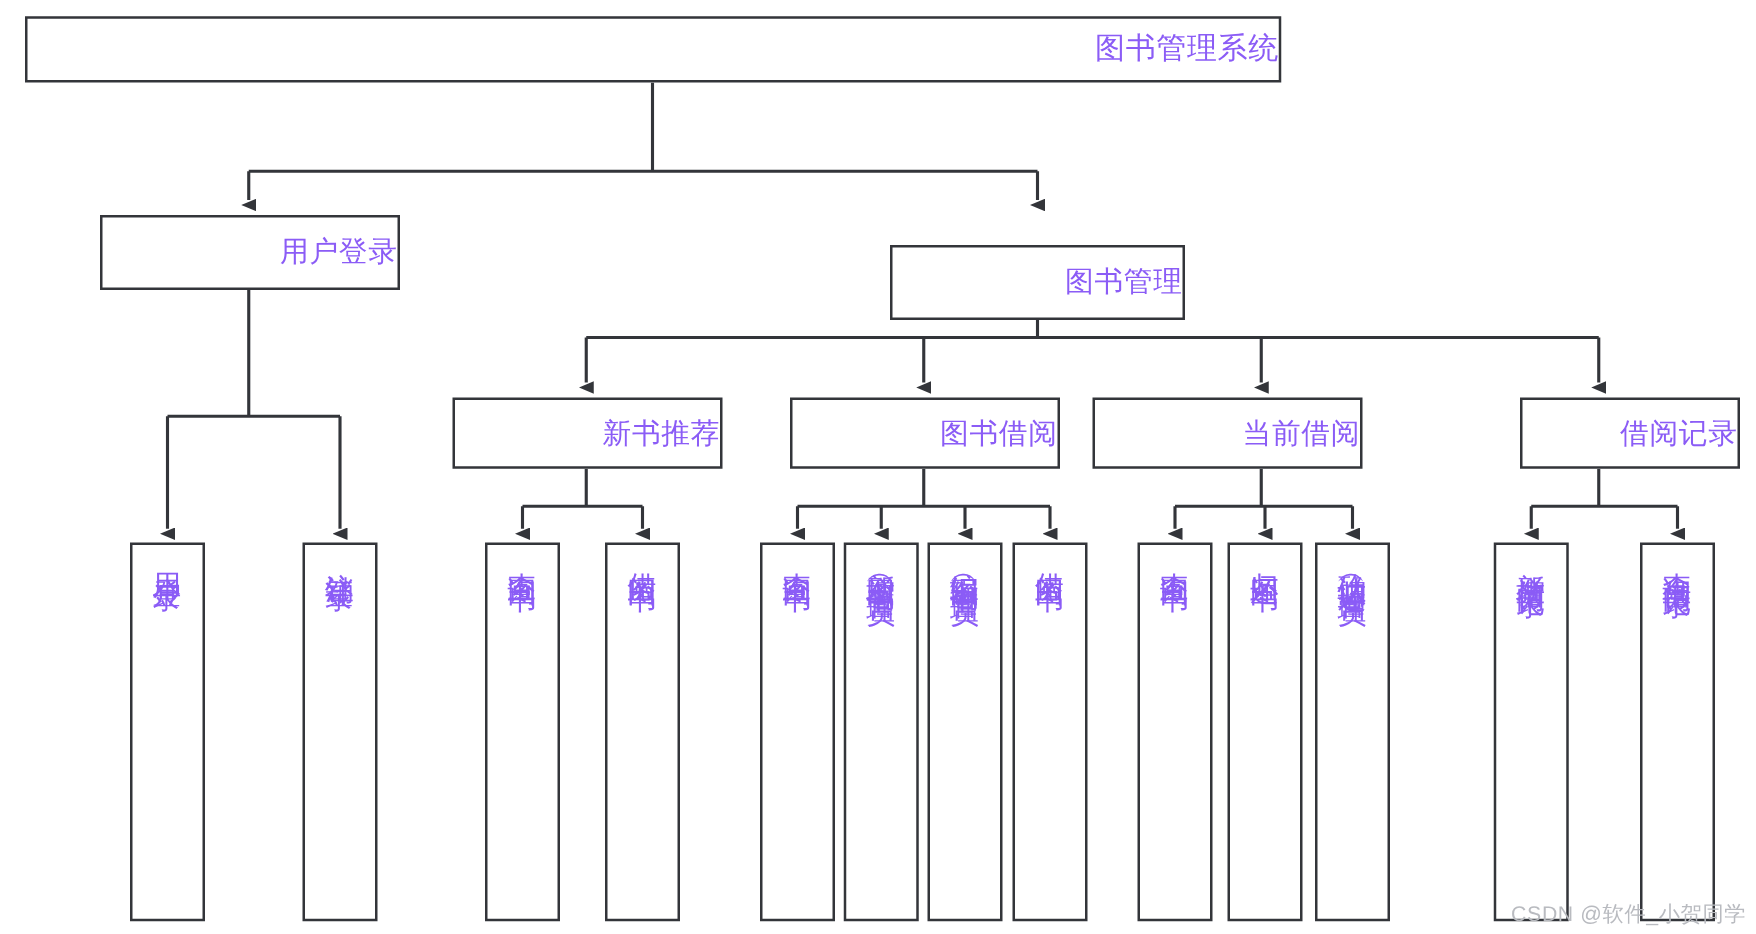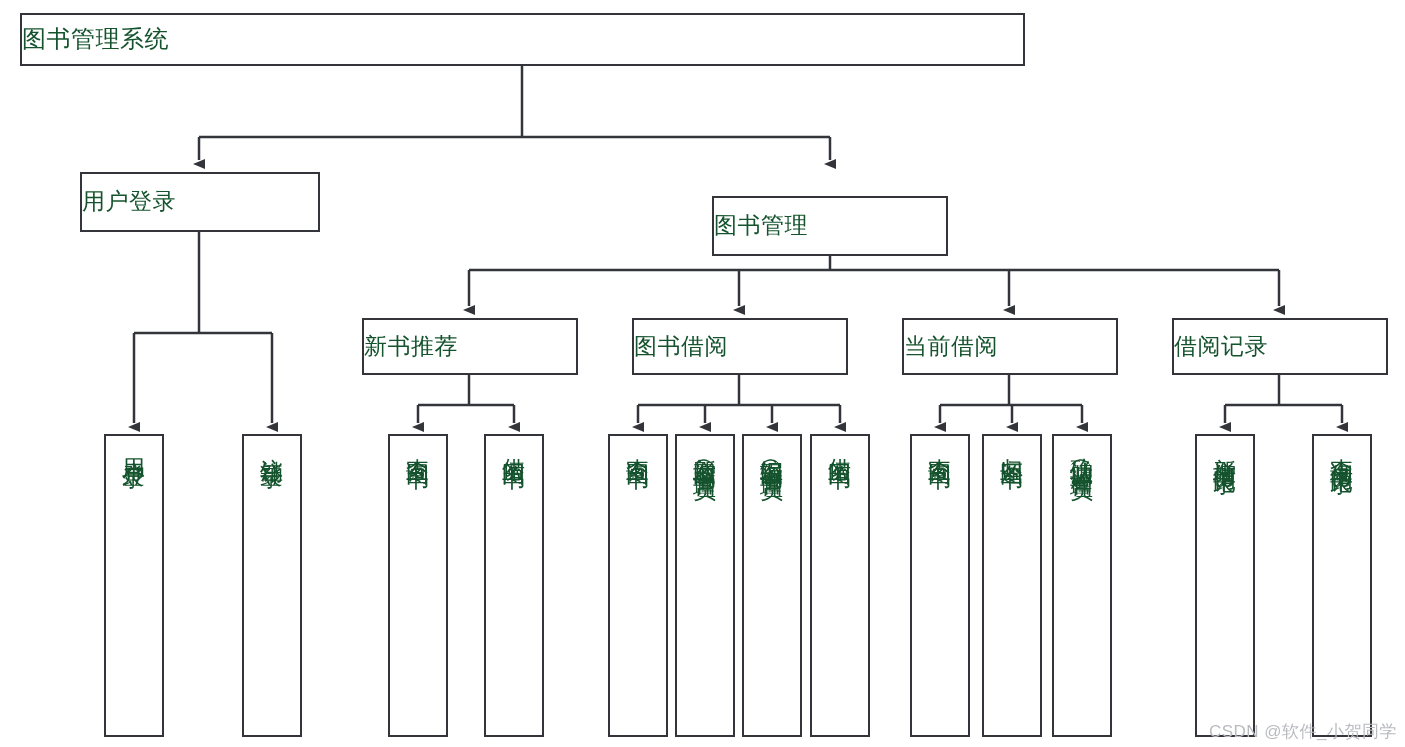--- a/index.html
+++ b/index.html
@@ -24,22 +24,22 @@
     width: 1405px;
     height: 747px;
   }
   .node {
     position: absolute;
     box-sizing: border-box;
     border: 2.5px solid #33353a;
     background: #ffffff;
     display: flex;
     align-items: center;
-    justify-content: flex-start;
-    color: #14532d;
+    justify-content: flex-end;
+    color: #8b5cf6;
     z-index: 2;
   }
   .node .lbl {
     display: block;
     text-align: center;
     line-height: 1.18;
     letter-spacing: 0.5px;
   }
   .node.horiz .lbl {
     font-size: 23px;
@@ -134,24 +134,24 @@
   <div class="node horiz" style="left:712px; top:172px; width:236px; height:60px;margin-top:24px;">
     <span class="lbl">图书管理</span>
   </div>
 
   <div class="node horiz" style="left:632px; top:318px; width:216px; height:57px;">
     <span class="lbl">图书借阅</span>
   </div>
   <div class="node horiz" style="left:362px; top:318px; width:216px; height:57px;">
     <span class="lbl">新书推荐</span>
   </div>
-  <div class="node horiz" style="left:902px; top:318px; width:216px; height:57px;">
+  <div class="node horiz" style="left:874px; top:318px; width:216px; height:57px;">
     <span class="lbl">当前借阅</span>
   </div>
-  <div class="node horiz" style="left:1172px; top:318px; width:216px; height:57px;">
+  <div class="node horiz" style="left:1216px; top:318px; width:176px; height:57px;">
     <span class="lbl">借阅记录</span>
   </div>
 
   <div class="node vert" style="left:104px; top:434px; width:60px; height:303px;">
     <span class="lbl">用户登录</span>
   </div>
   <div class="node vert" style="left:242px; top:434px; width:60px; height:303px;">
     <span class="lbl">注销登录</span>
   </div>
 

